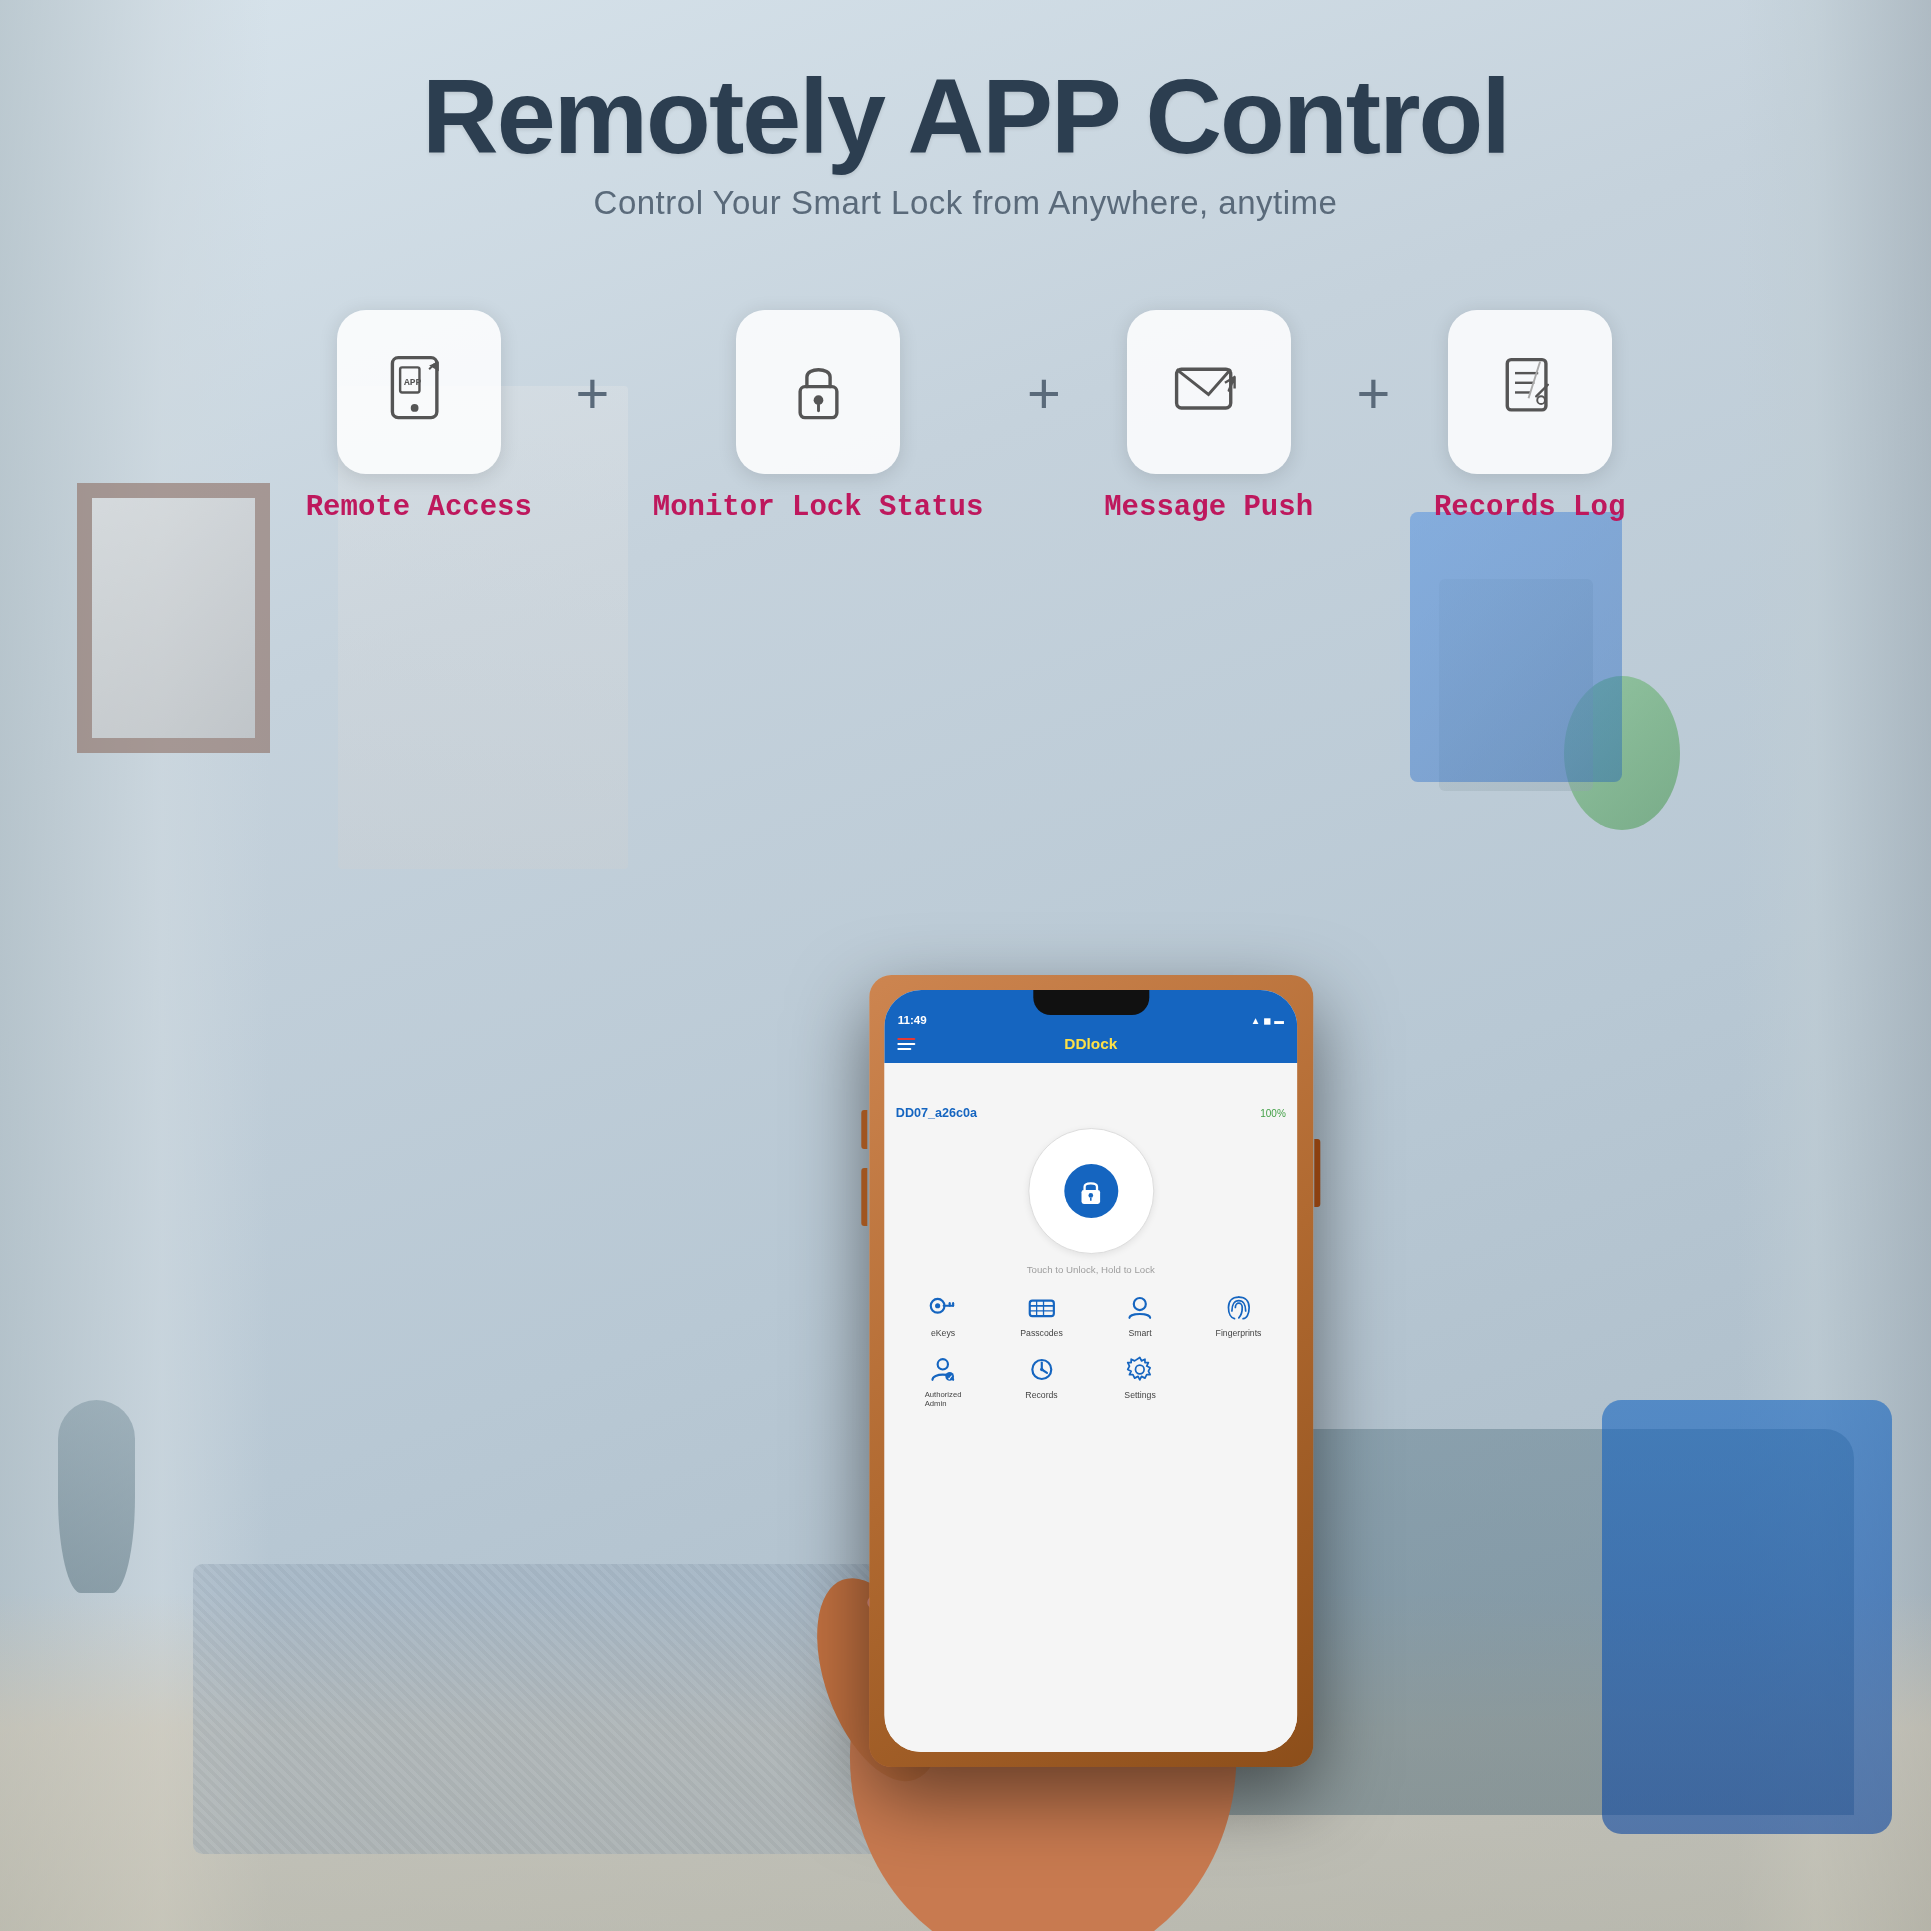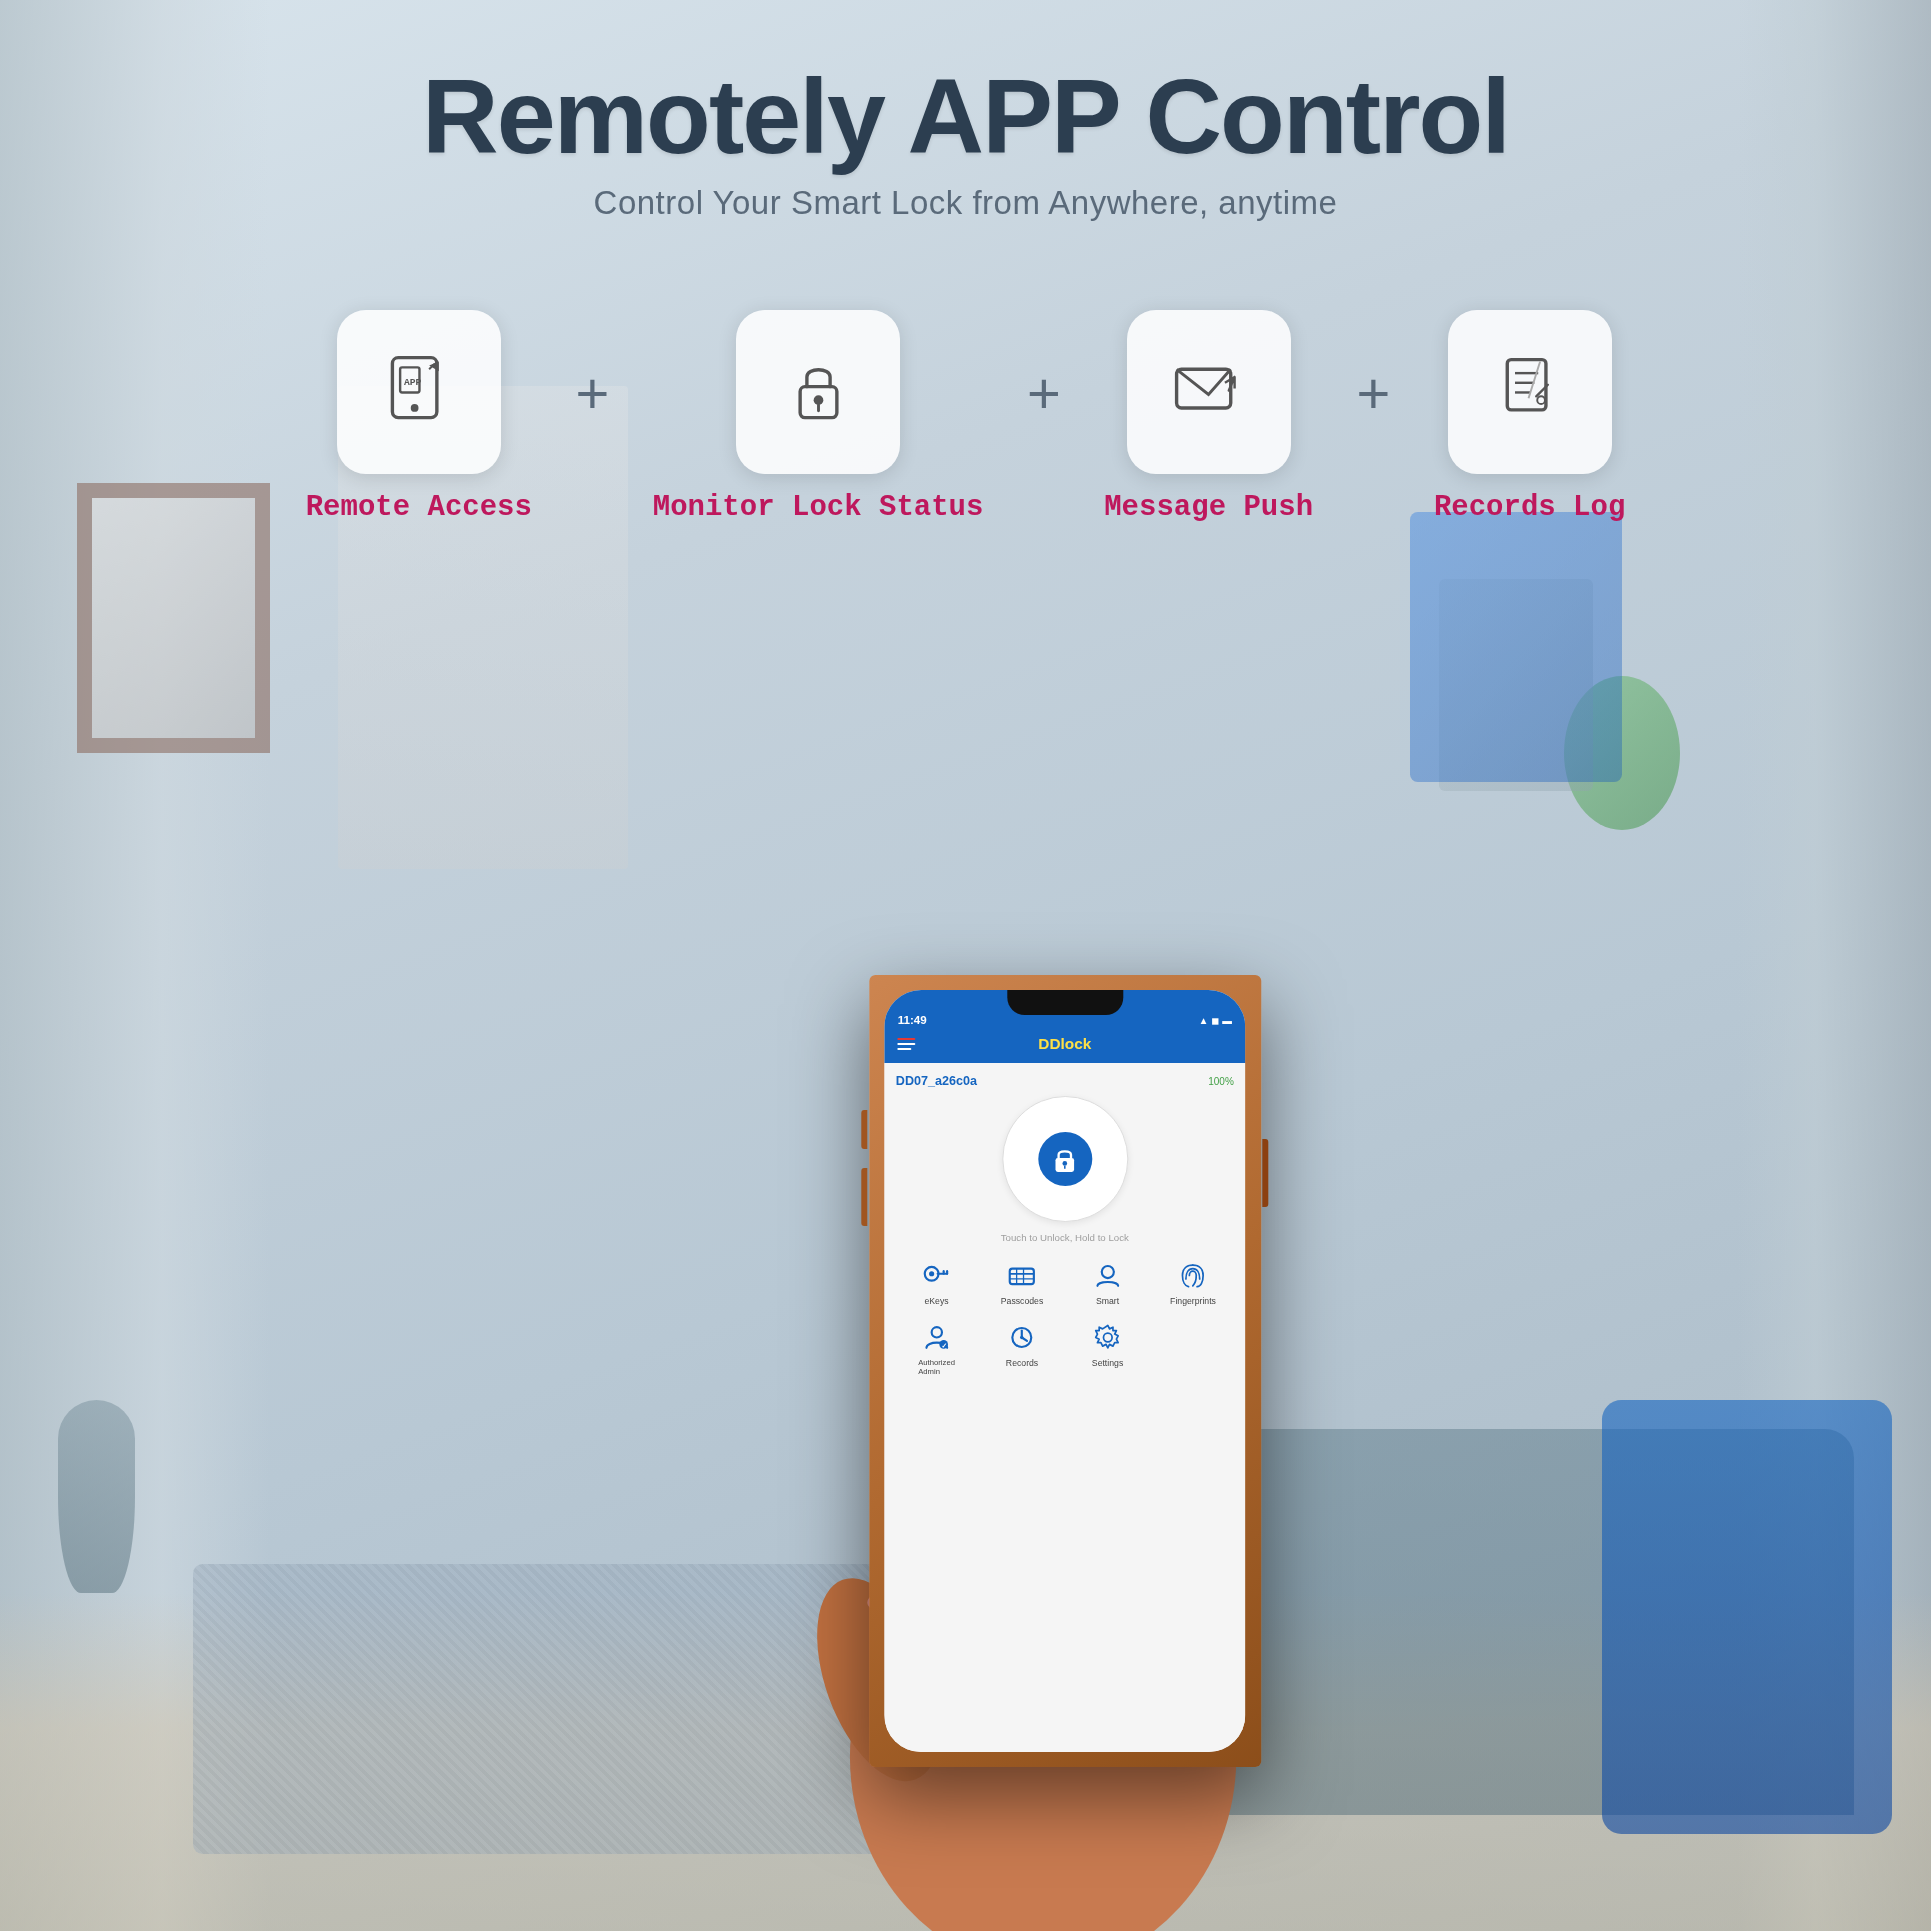--- a/index.html
+++ b/index.html
@@ -183,24 +183,24 @@
       z-index: 15;
       width: 579px;
       height: 1014px;
     }
 
     
     .outer-phone {
       position: absolute;
       top: 58px;
       left: 77px;
-      width: 392px;
+      width: 444px;
       height: 792px;
       background: linear-gradient(145deg, #cd8550 0%, #b06930 50%, #8c4e1a 100%);
-      border-radius: 6px;
+      border-radius: 22px;
       box-shadow: 0 29px 77px rgba(0,0,0,0.5);
       z-index: 6;
     }
 
     .inner-screen {
       position: absolute;
       top: 15.4px;
       left: 15.4px;
       right: 15.4px;
       bottom: 15.4px;
@@ -274,20 +274,21 @@
       padding: 11.6px;
       overflow: hidden;
       background: #f5f5f5;
     }
 
     .lock-device-row {
       display: flex;
       align-items: center;
       justify-content: space-between;
       margin-bottom: 7.7px;
+      margin-top: 32px;
     }
     .lock-device-name { color: #1565c0; font-size: 12.6px; font-weight: 600; }
     .lock-battery { color: #43a047; font-size: 10px; }
 
     .lock-btn-circle {
       width: 126px;
       height: 126px;
       border-radius: 50%;
       border: 1.9px solid #ddd;
       background: white;

